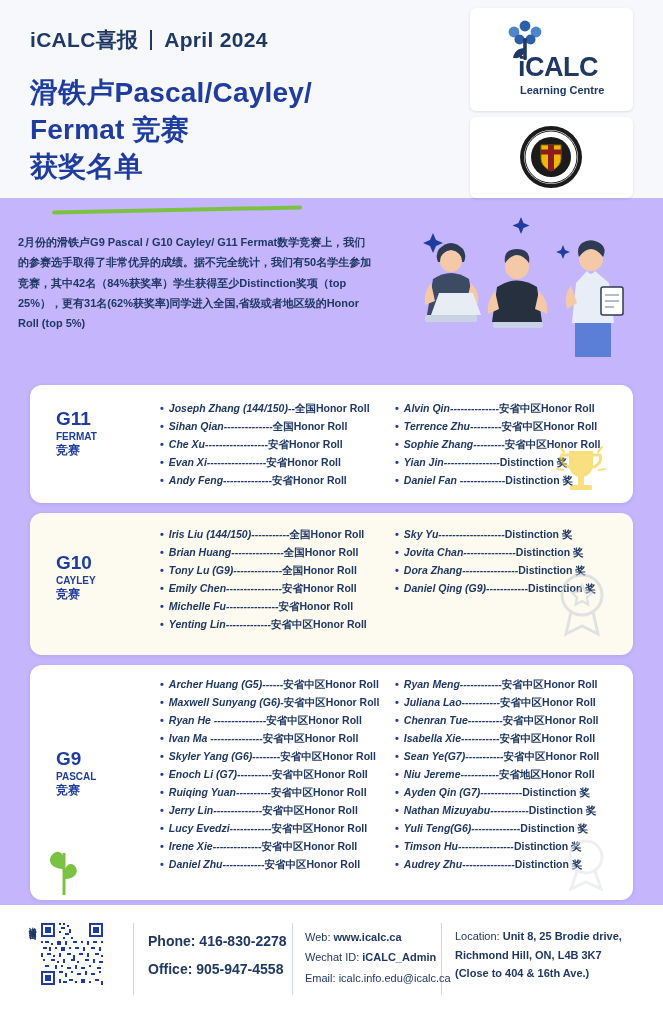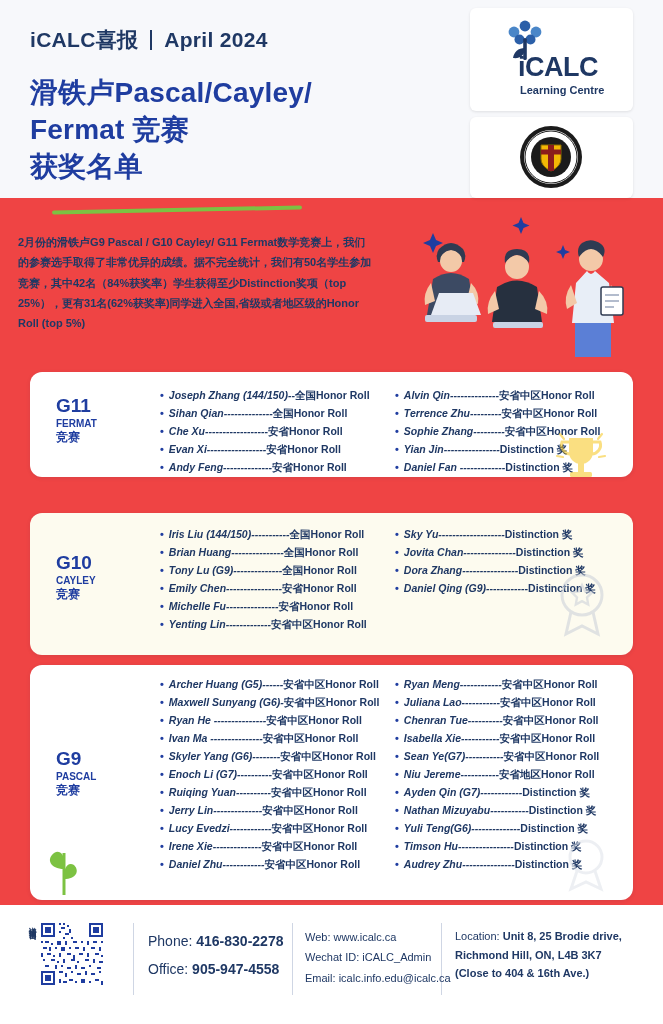--- a/index.html
+++ b/index.html
@@ -7,21 +7,21 @@
   body {
     width: 663px; height: 1024px;
     font-family: "Liberation Sans", sans-serif;
     background: #eef0f4;
     overflow: hidden;
     position: relative;
   }
   .poster {
     position: relative;
     width: 663px; height: 1024px;
-    background: #ef4444;
+    background: #c4b5fd;
   }
   
   .header {
     position: absolute; left:0; top:0; width:663px; height:198px;
     background: #f7f8fb;
   }
   .hdr-left { position:absolute; left:30px; top:26px; width:440px; }
   .kicker {
     display:flex; align-items:center; gap:12px;
     color:#1f3864; font-size:21px; font-weight:bold; letter-spacing:.3px;
@@ -64,21 +64,21 @@
   }
   
   .illus { position:absolute; left:395px; top:205px; width:268px; height:180px; }
   
   .card {
     position:absolute; left:30px; width:603px;
     background:#ffffff; border-radius:12px;
     box-shadow: 0 1px 4px rgba(30,40,80,.10);
   }
   .card.cream { background:#fdfbef; }
-  .card1 { top:372px; height:105px; }
+  .card1 { top:385px; height:118px; }
   .card2 { top:513px; height:142px; }
   .card3 { top:665px; height:235px; }
   .grade-block { position:absolute; left:26px; top:0; width:95px; }
   .grade-name {
     color:#1f3da0; font-size:19px; font-weight:bold; line-height:1.25;
   }
   .grade-name .sm { font-size:10px; display:block; }
   .grade-name .cn { font-size:12px; display:block; }
   .cols { position:absolute; left:130px; top:0; width:470px; display:flex; }
   .col { width:50%; }
@@ -101,23 +101,23 @@
   }
   .qr-wrap { position:absolute; left:28px; top:16px; width:90px; height:66px; display:flex; }
   .qr-label {
     writing-mode: vertical-rl; text-orientation: upright;
     font-size:7.5px; color:#1f3864; font-weight:bold; letter-spacing:1px;
     line-height:1.1; height:66px; margin-right:3px;
   }
   .qr { width:66px; height:66px; }
   .foot-col { position:absolute; color:#1f3864; }
   .foot-phone { left:148px; top:22px; font-size:14px; font-weight:bold; line-height:2.0; }
-  .foot-phone .lbl { font-weight:normal; }
+  .foot-phone .lbl { font-weight:bold; }
   .foot-web { left:305px; top:22px; font-size:11px; line-height:1.85; }
-  .foot-web b { font-weight:normal; }
+  .foot-web b { font-weight:bold; }
   .foot-loc { left:455px; top:22px; font-size:11px; line-height:1.7; width:200px; }
   .foot-loc b { font-weight:bold; }
   .vdiv { position:absolute; top:18px; width:1px; height:72px; background:#cfd6e4; }
 </style>
 </head>
 <body>
 
 <div class="poster">
 
   <div class="header">

